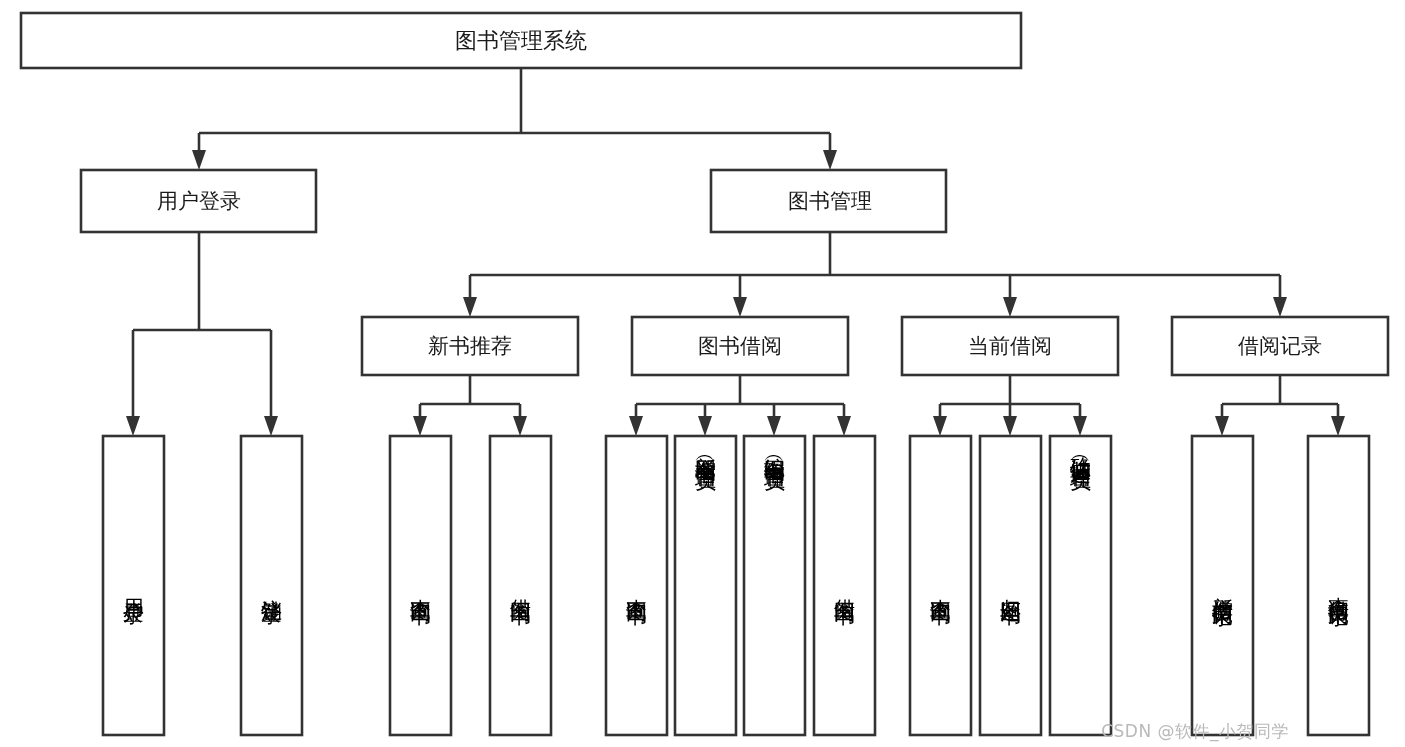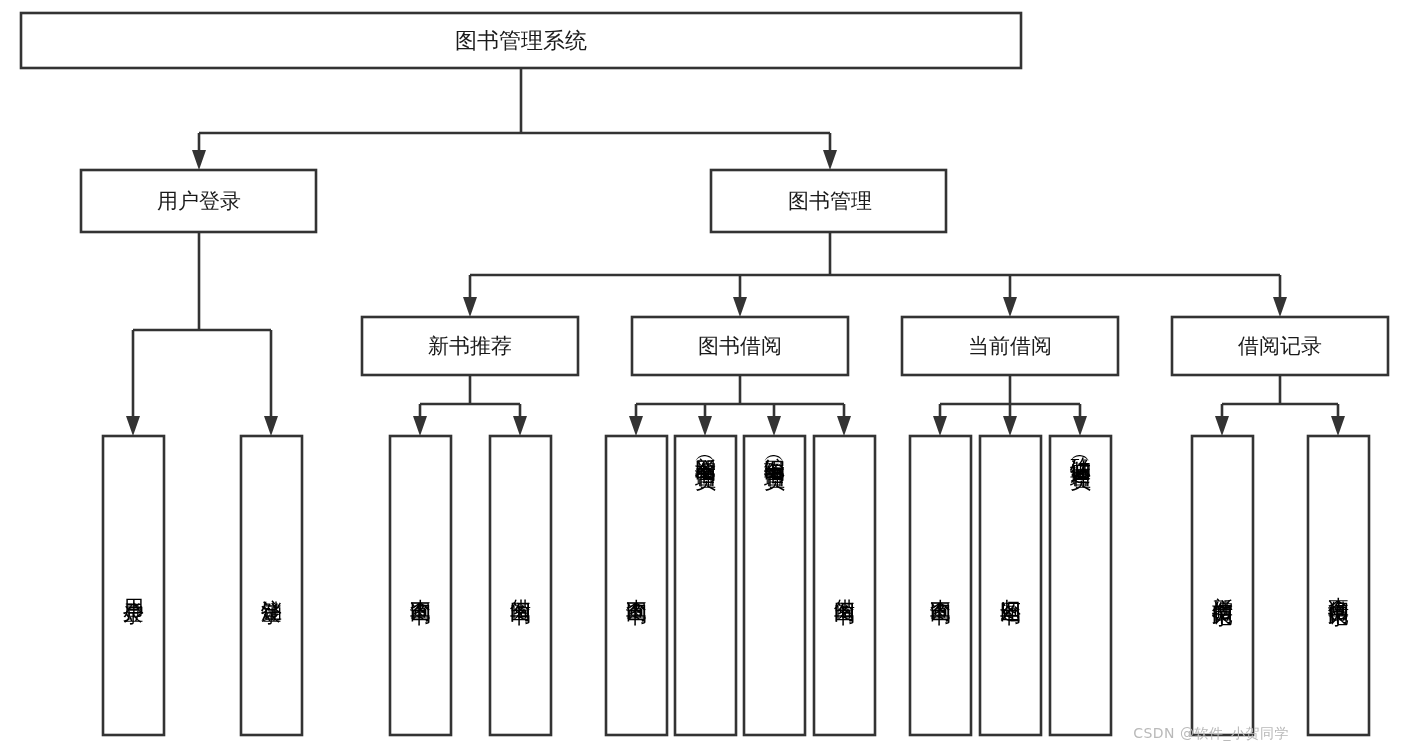--- a/index.html
+++ b/index.html
@@ -59,21 +59,21 @@
     letter-spacing: 2px;
   }
   .title-label {
     font-size: 22px;
   }
   .watermark {
     position: absolute;
     right: 8px;
     bottom: 4px;
     font-family: "DejaVu Sans", "Liberation Sans", sans-serif;
-    font-size: 14px;
+    font-size: 17px;
     color: #b9b9b9;
     white-space: nowrap;
     letter-spacing: 0.5px;
   }
 </style>
 </head>
 <body>
 
 <div id="diagram-root">
 

